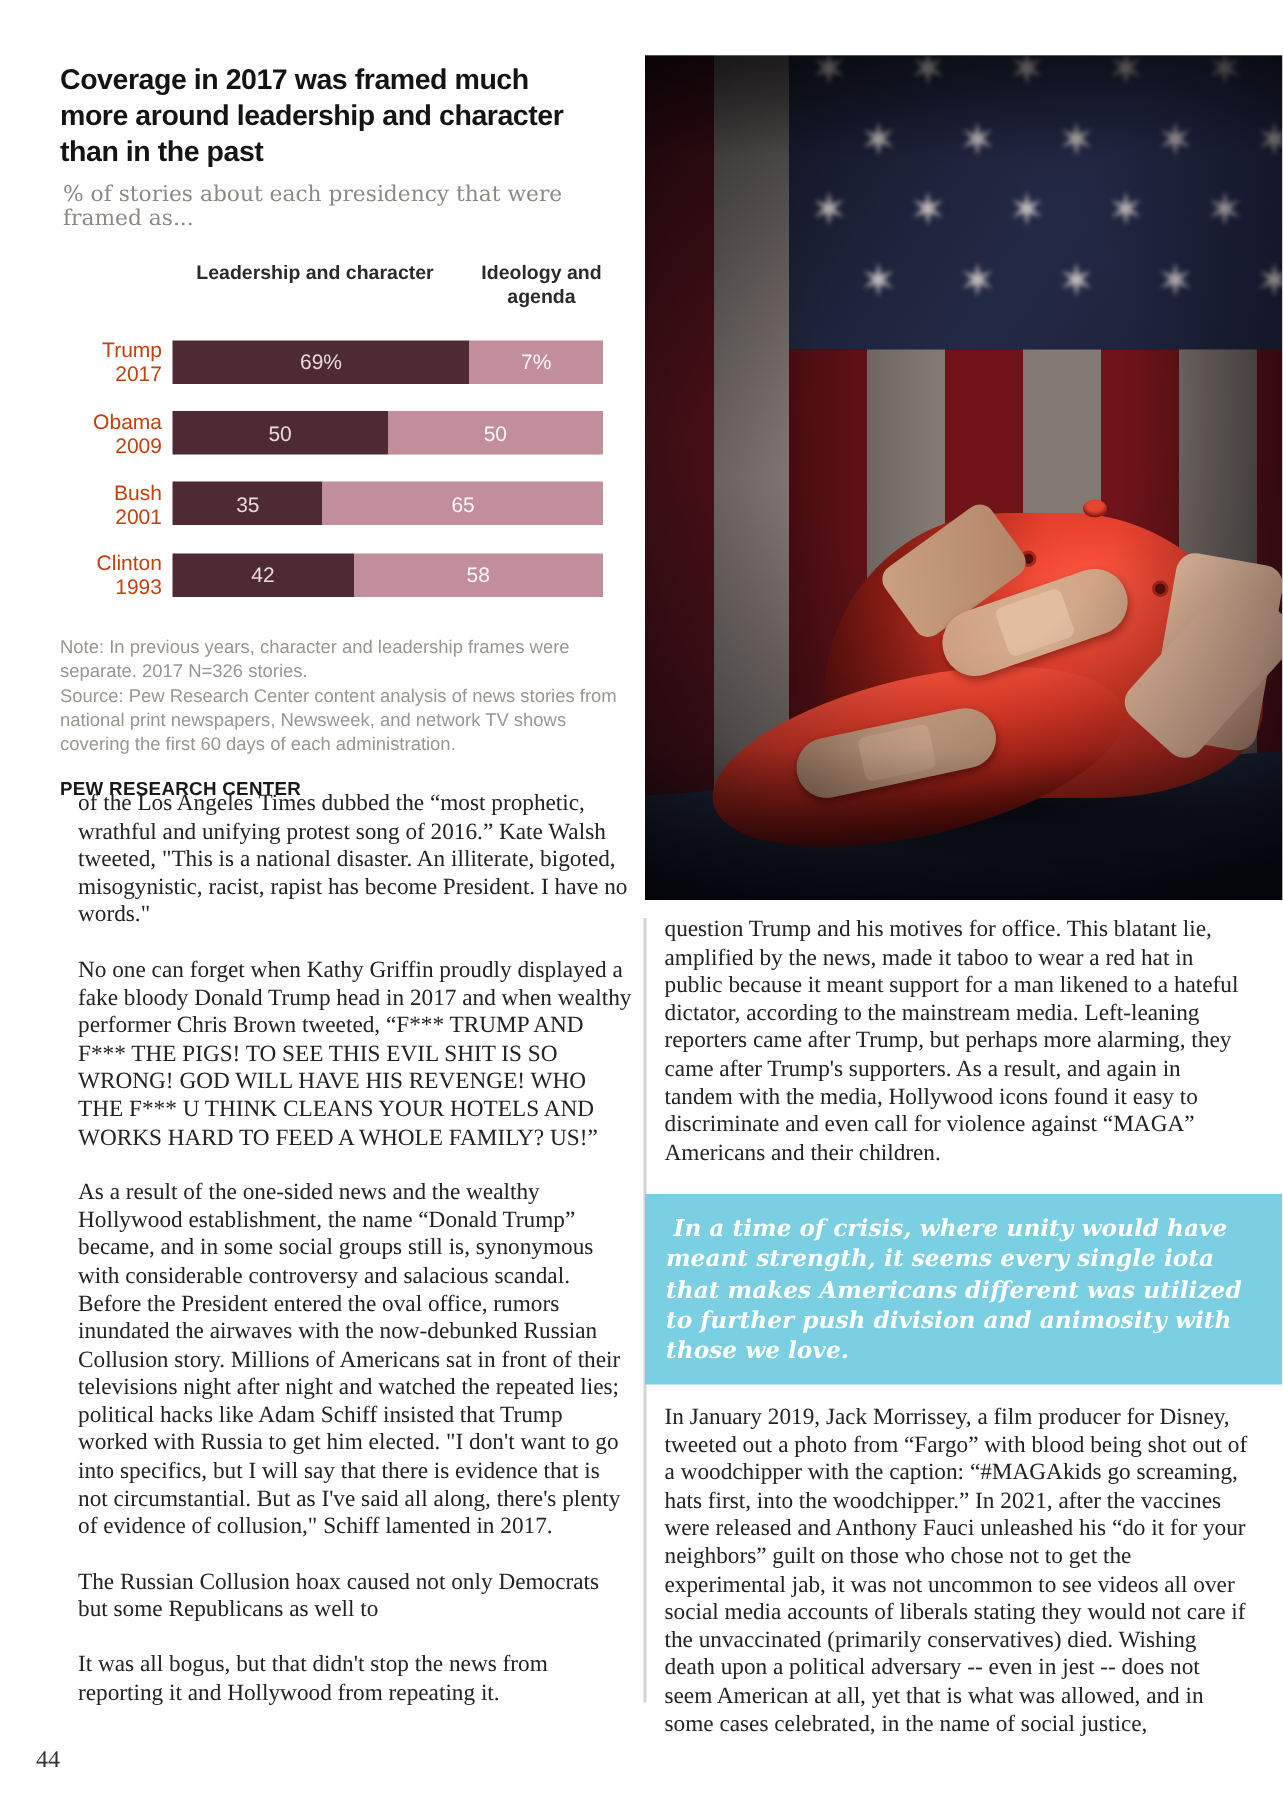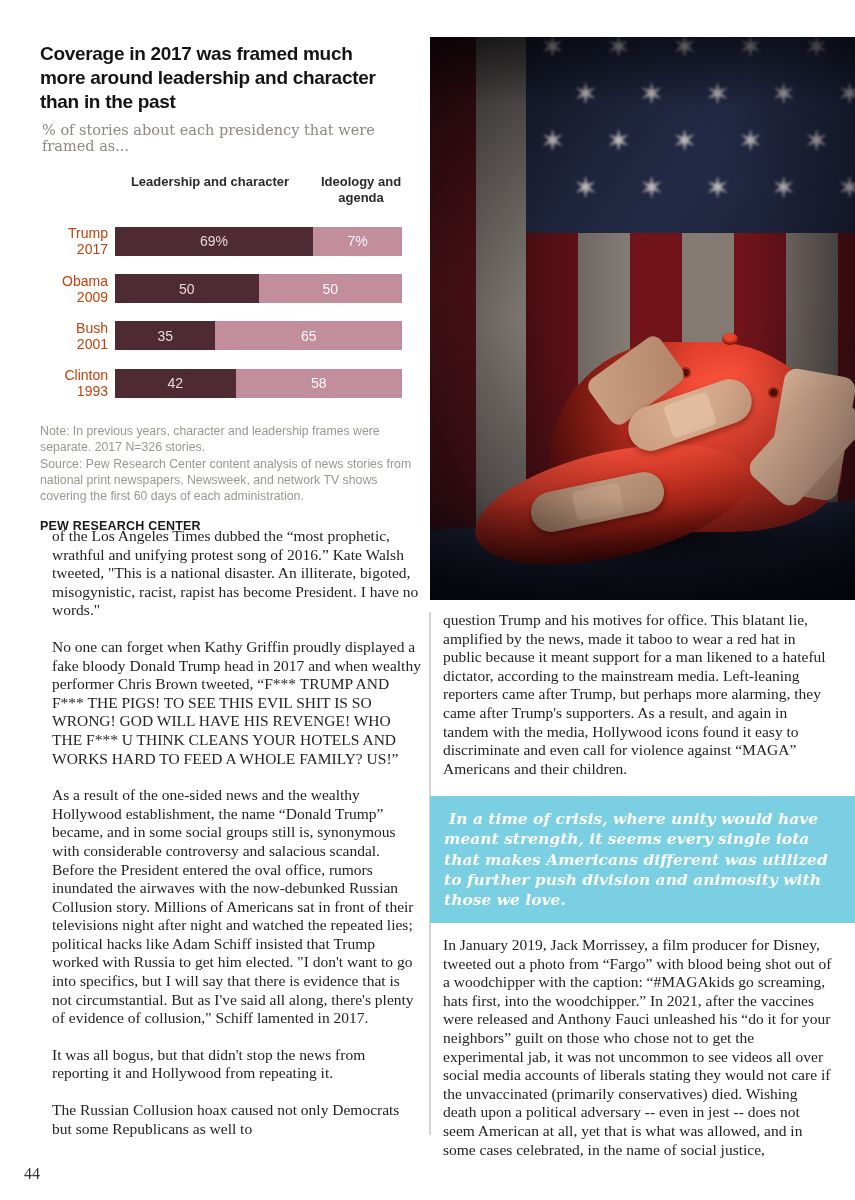--- a/index.html
+++ b/index.html
@@ -223,22 +223,22 @@
       </div>
     <div class="vignette"></div>
   </figure>
 
   <div class="divider"></div>
 
   <div class="col left">
     <p>of the Los Angeles Times dubbed the “most prophetic, wrathful and unifying protest song of 2016.” Kate Walsh tweeted, "This is a national disaster. An illiterate, bigoted, misogynistic, racist, rapist has become President. I have no words."</p>
     <p>No one can forget when Kathy Griffin proudly displayed a fake bloody Donald Trump head in 2017 and when wealthy performer Chris Brown tweeted, “F*** TRUMP AND F*** THE PIGS! TO SEE THIS EVIL SHIT IS SO WRONG! GOD WILL HAVE HIS REVENGE! WHO THE F*** U THINK CLEANS YOUR HOTELS AND WORKS HARD TO FEED A WHOLE FAMILY? US!”</p>
     <p>As a result of the one-sided news and the wealthy Hollywood establishment, the name “Donald Trump” became, and in some social groups still is, synonymous with considerable controversy and salacious scandal. Before the President entered the oval office, rumors inundated the airwaves with the now-debunked Russian Collusion story. Millions of Americans sat in front of their televisions night after night and watched the repeated lies; political hacks like Adam Schiff insisted that Trump worked with Russia to get him elected. "I don't want to go into specifics, but I will say that there is evidence that is not circumstantial. But as I've said all along, there's plenty of evidence of collusion," Schiff lamented in 2017.</p>
+    <p>The Russian Collusion hoax caused not only Democrats but some Republicans as well to</p>
     <p>It was all bogus, but that didn't stop the news from reporting it and Hollywood from repeating it.</p>
-    <p>The Russian Collusion hoax caused not only Democrats but some Republicans as well to</p>
   </div>
 
   <div class="col right">
     <p>question Trump and his motives for office. This blatant lie, amplified by the news, made it taboo to wear a red hat in public because it meant support for a man likened to a hateful dictator, according to the mainstream media. Left-leaning reporters came after Trump, but perhaps more alarming, they came after Trump's supporters. As a result, and again in tandem with the media, Hollywood icons found it easy to discriminate and even call for violence against “MAGA” Americans and their children.</p>
     <blockquote class="pull">In a time of crisis, where unity would have meant strength, it seems every single iota that makes Americans different was utilized to further push division and animosity with those we love.</blockquote>
     <p>In January 2019, Jack Morrissey, a film producer for Disney, tweeted out a photo from “Fargo” with blood being shot out of a woodchipper with the caption: “#MAGAkids go screaming, hats first, into the woodchipper.” In 2021, after the vaccines were released and Anthony Fauci unleashed his “do it for your neighbors” guilt on those who chose not to get the experimental jab, it was not uncommon to see videos all over social media accounts of liberals stating they would not care if the unvaccinated (primarily conservatives) died. Wishing death upon a political adversary -- even in jest -- does not seem American at all, yet that is what was allowed, and in some cases celebrated, in the name of social justice,</p>
   </div>
 
   <div class="pagenum">44</div>
 </div>

